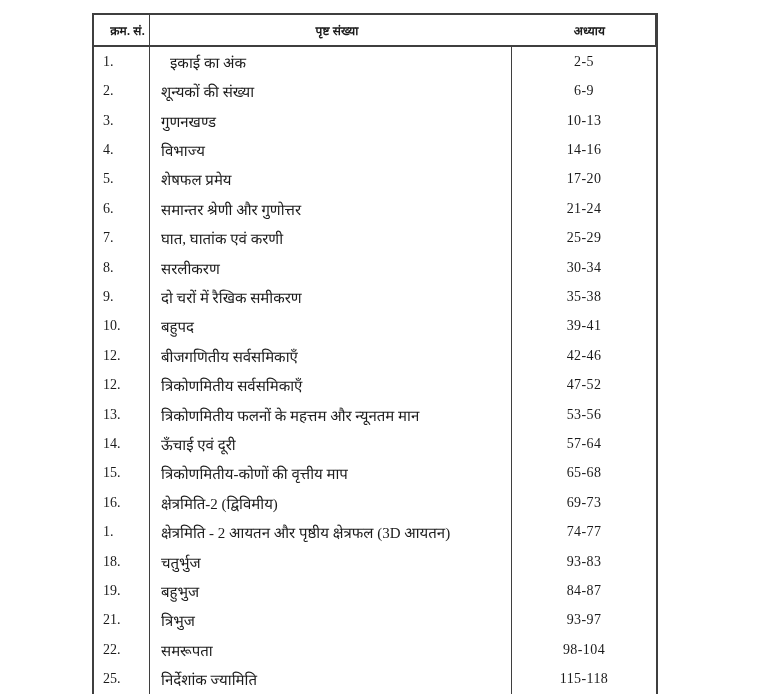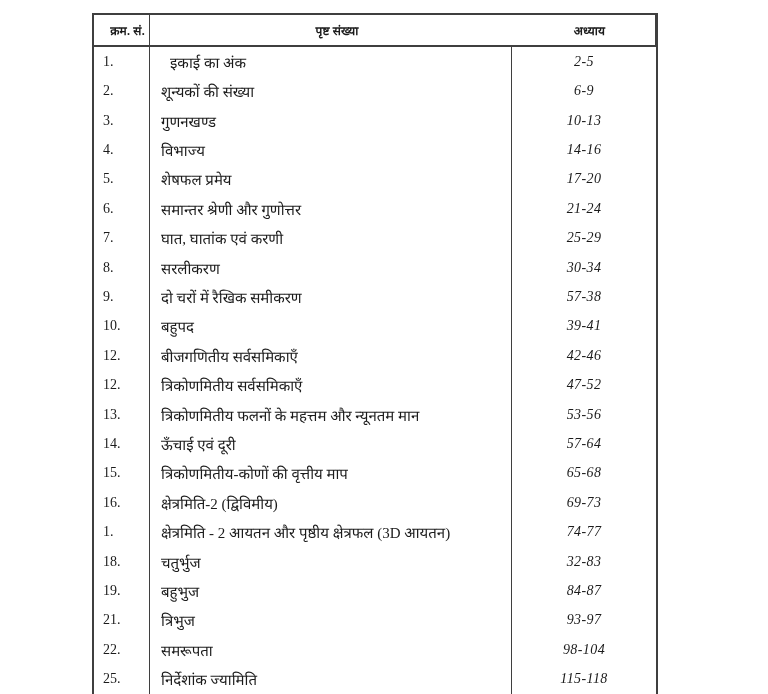--- a/index.html
+++ b/index.html
@@ -69,21 +69,20 @@
   .chapter {
     padding-left: 11px;
   }
   .chapter.first-indent {
     padding-left: 20px;
   }
   .pages {
     justify-content: center;
     font-size: 14px;
     letter-spacing: 0.4px;
-    font-style: italic;
   }
 </style>
 </head>
 <body>
 
 <div class="toc">
   <div class="hdr">
     <div class="hdr-cell vline">क्रम. सं.</div>
     <div class="hdr-cell">पृष्ट संख्या</div>
     <div class="hdr-cell vline">अध्याय</div>
@@ -133,21 +132,21 @@
 
   <div class="row">
     <div class="cell serial vline">8.</div>
     <div class="cell chapter vline">सरलीकरण</div>
     <div class="cell pages">30-34</div>
   </div>
 
   <div class="row">
     <div class="cell serial vline">9.</div>
     <div class="cell chapter vline">दो चरों में रैखिक समीकरण</div>
-    <div class="cell pages">57-38</div>
+    <div class="cell pages">35-38</div>
   </div>
 
   <div class="row">
     <div class="cell serial vline">10.</div>
     <div class="cell chapter vline">बहुपद</div>
     <div class="cell pages">39-41</div>
   </div>
 
   <div class="row">
     <div class="cell serial vline">12.</div>
@@ -187,21 +186,21 @@
 
   <div class="row">
     <div class="cell serial vline">1.</div>
     <div class="cell chapter vline">क्षेत्रमिति - 2 आयतन और पृष्ठीय क्षेत्रफल (3D आयतन)</div>
     <div class="cell pages">74-77</div>
   </div>
 
   <div class="row">
     <div class="cell serial vline">18.</div>
     <div class="cell chapter vline">चतुर्भुज</div>
-    <div class="cell pages">32-83</div>
+    <div class="cell pages">93-83</div>
   </div>
 
   <div class="row">
     <div class="cell serial vline">19.</div>
     <div class="cell chapter vline">बहुभुज</div>
     <div class="cell pages">84-87</div>
   </div>
 
 
   <div class="row">

